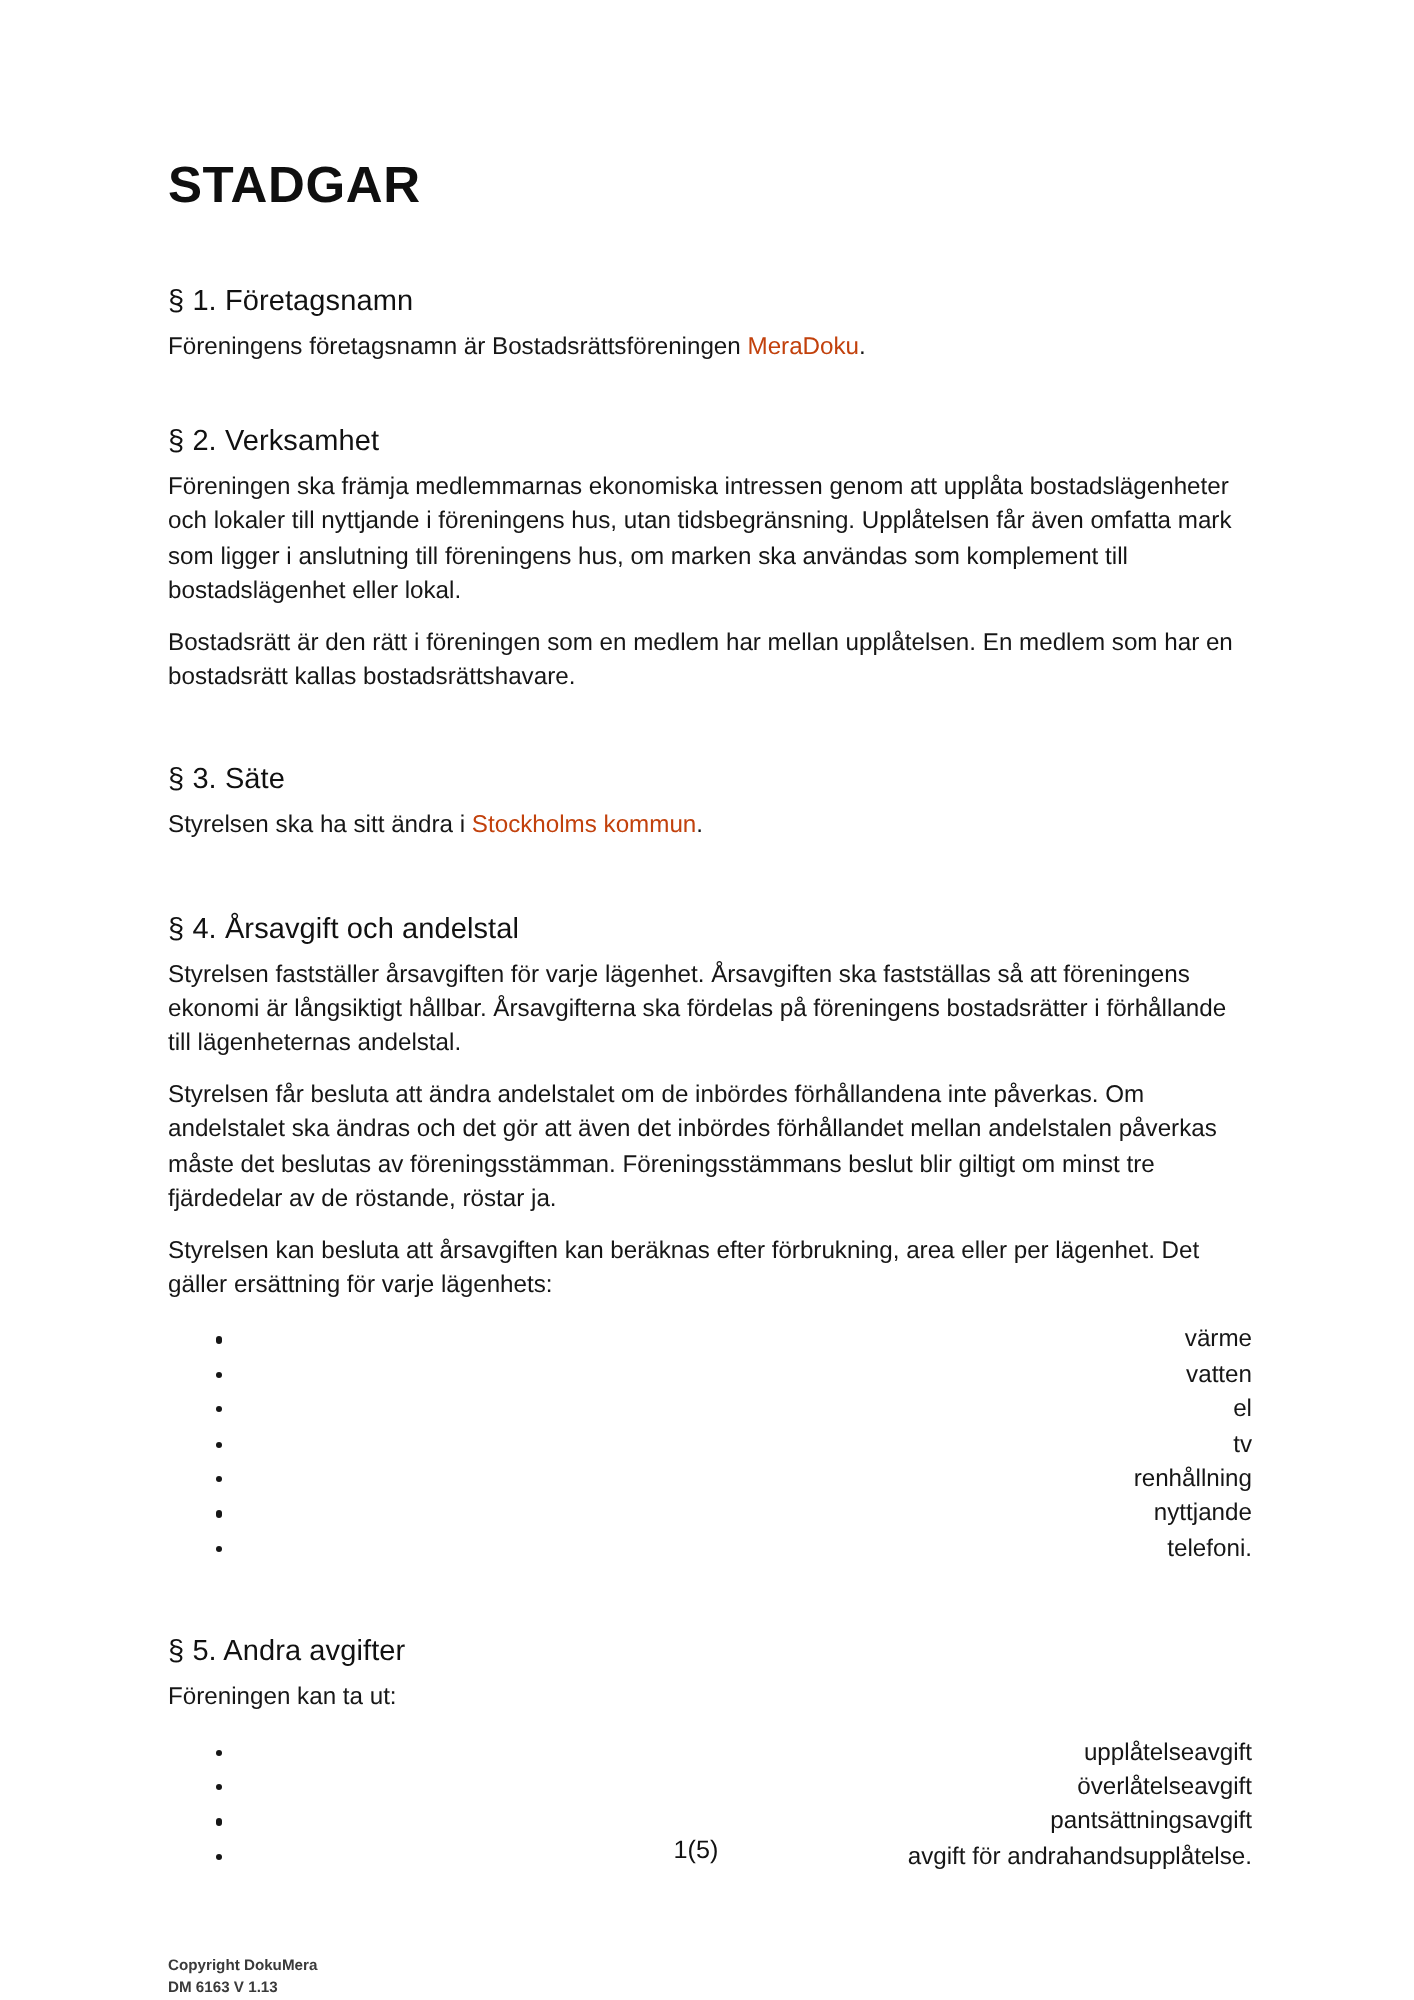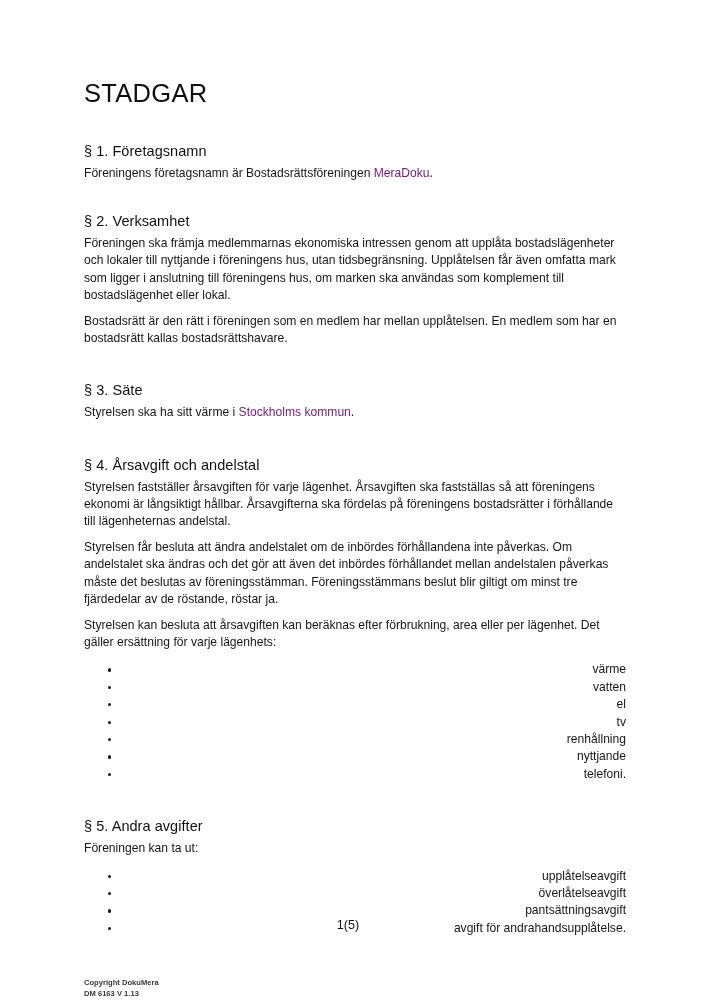--- a/index.html
+++ b/index.html
@@ -26,21 +26,21 @@
 
   .content {
     position: absolute;
     left: 84px;
     top: 78px;
     width: 542px;
   }
 
   .doc-title {
     font-size: 25.5px;
-    font-weight: 400;
+    font-weight: 700;
     letter-spacing: 0.3px;
     line-height: 30px;
     margin: 0 0 34px 0;
     color: #0f0f0f;
   }
 
   .section {
     margin: 0;
   }
 
@@ -58,21 +58,21 @@
 
   .para {
     font-size: 12.1px;
     line-height: 17.2px;
     margin: 0 0 9px 0;
     color: #161616;
     text-align: left;
   }
   .para:last-child { margin-bottom: 0; }
 
-  .accent { color: #701a75; }
+  .accent { color: #c2410c; }
 
   ul.bullets {
     list-style: none;
     margin: 10px 0 0 0;
     padding: 0;
     text-align: right;
   }
   ul.bullets li {
     position: relative;
     font-size: 12.1px;
@@ -127,21 +127,21 @@
     </div>
 
     <div class="section gap-before-heading">
       <h2 class="heading">§ 2. Verksamhet</h2>
       <p class="para">Föreningen ska främja medlemmarnas ekonomiska intressen genom att upplåta bostadslägenheter och lokaler till nyttjande i föreningens hus, utan tidsbegränsning. Upplåtelsen får även omfatta mark som ligger i anslutning till föreningens hus, om marken ska användas som komplement till bostadslägenhet eller lokal.</p>
       <p class="para">Bostadsrätt är den rätt i föreningen som en medlem har mellan upplåtelsen. En medlem som har en bostadsrätt kallas bostadsrättshavare.</p>
     </div>
 
     <div class="section gap-before-heading-lg">
       <h2 class="heading">§ 3. Säte</h2>
-      <p class="para"><span>Styrelsen ska ha sitt värme i </span><span class="accent">Stockholms kommun</span><span>.</span></p>
+      <p class="para"><span>Styrelsen ska ha sitt ändra i </span><span class="accent">Stockholms kommun</span><span>.</span></p>
     </div>
 
     <div class="section gap-before-heading-lg">
       <h2 class="heading">§ 4. Årsavgift och andelstal</h2>
       <p class="para">Styrelsen fastställer årsavgiften för varje lägenhet. Årsavgiften ska fastställas så att föreningens ekonomi är långsiktigt hållbar. Årsavgifterna ska fördelas på föreningens bostadsrätter i förhållande till lägenheternas andelstal.</p>
       <p class="para">Styrelsen får besluta att ändra andelstalet om de inbördes förhållandena inte påverkas. Om andelstalet ska ändras och det gör att även det inbördes förhållandet mellan andelstalen påverkas måste det beslutas av föreningsstämman. Föreningsstämmans beslut blir giltigt om minst tre fjärdedelar av de röstande, röstar ja.</p>
       <p class="para">Styrelsen kan besluta att årsavgiften kan beräknas efter förbrukning, area eller per lägenhet. Det gäller ersättning för varje lägenhets:</p>
       <ul class="bullets">
         <li><span class="dot"></span><span>värme</span></li>
         <li><span class="dot"></span><span>vatten</span></li>

